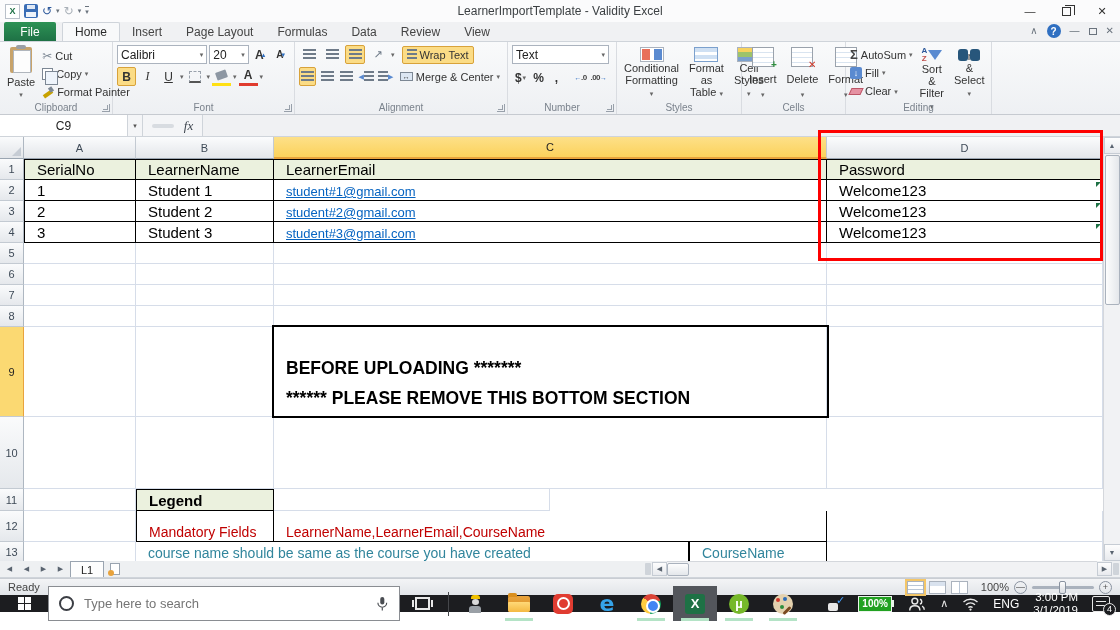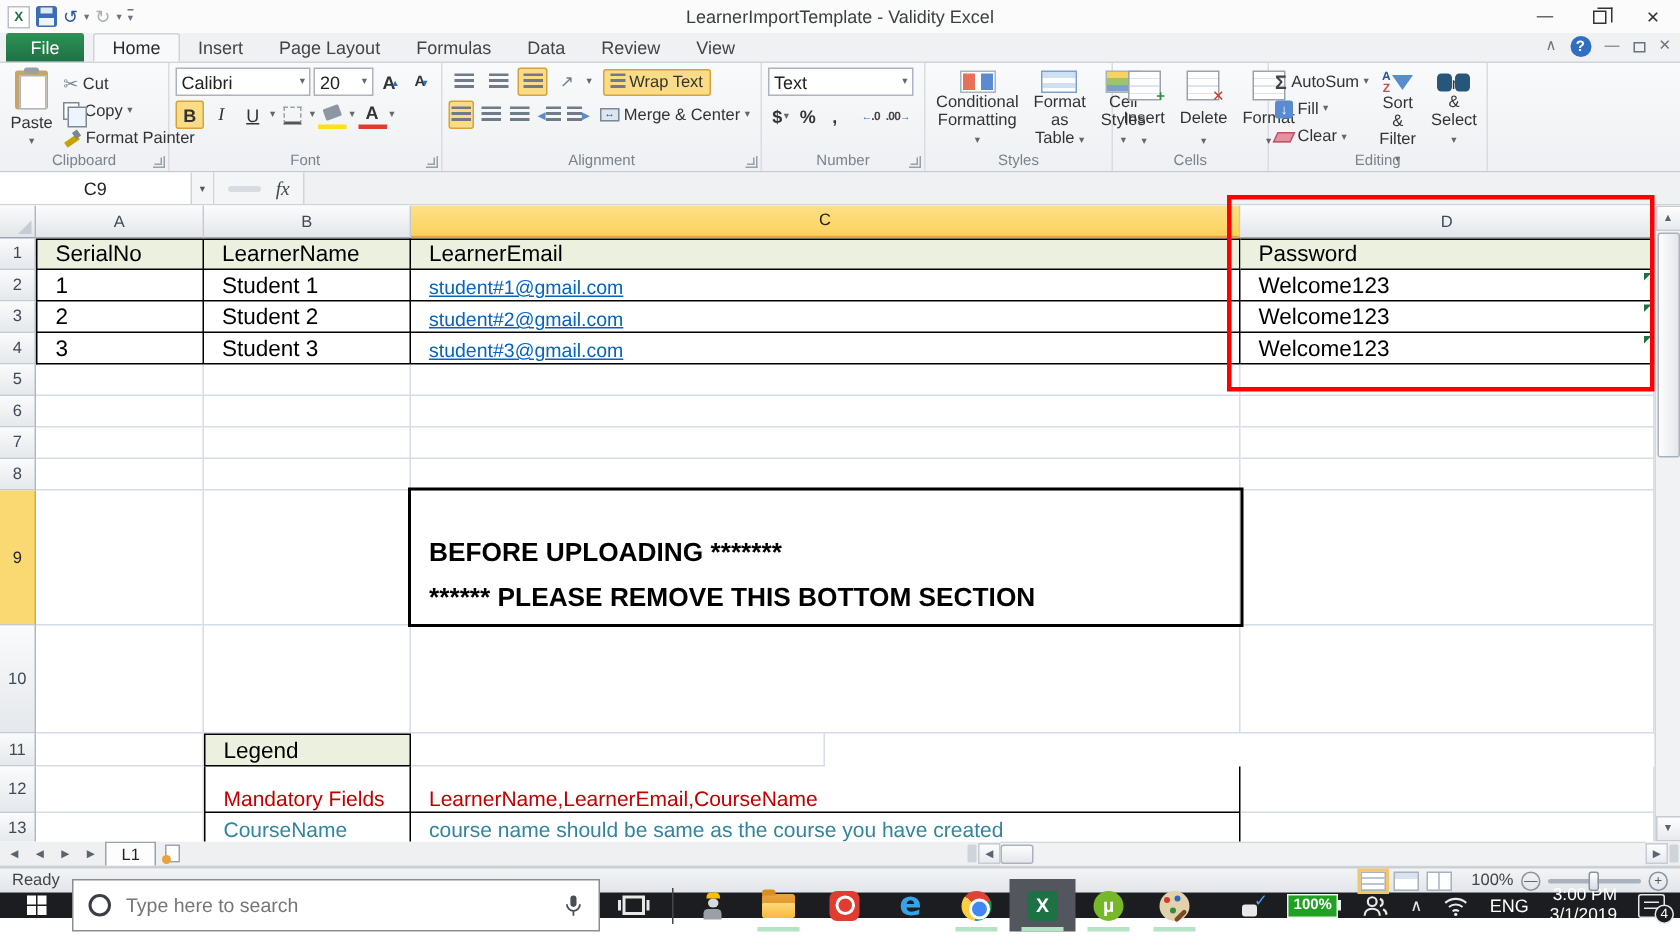--- a/index.html
+++ b/index.html
@@ -103,21 +103,21 @@
   .colhdr-row{display:flex;height:22px}
   .corner{width:24px;flex:none;background:linear-gradient(#fafbfc,#e2e5e9);border-right:1px solid #aeb7c1;border-bottom:1px solid #9aa5b1;position:relative}
   .corner:after{content:"";position:absolute;right:2px;bottom:2px;border-left:9px solid transparent;border-bottom:9px solid #c6ccd4}
   .colhdr{background:linear-gradient(#fbfcfd,#e3e6ea);border-right:1px solid #c3cad2;border-bottom:1px solid #9aa5b1;font-size:11px;color:#3e4a57;display:flex;align-items:center;justify-content:center}
   .colhdr.sel{background:linear-gradient(#fde088,#fbd25c);border-bottom:2px solid #e8a33d;color:#222}
   .cA{width:112px;flex:none}.cB{width:138px;flex:none}.cC{width:553px;flex:none}.cD{width:276px;flex:none}
   .cell{border-right:1px solid #d6dde9;border-bottom:1px solid #d6dde9;display:flex;align-items:flex-end;padding:0 3px 1px 12px;font-size:15px;color:#000;white-space:nowrap;overflow:hidden}
   .blk{border-right-color:#000;border-bottom-color:#000}
   .bt{border-top:1px solid #000}.bl{border-left:1px solid #000}
   .hdrfill{background:#ebf1de}
-  .bold{font-weight:normal}
+  .bold{font-weight:bold}
   .link{font-size:13px;color:#0563c1;text-decoration:underline}
   .lg-red{color:#c00000}.lg-teal{color:#31859c}.lg-orange{color:#e36c09}
   .lgfs{font-size:14px}
   .notice{flex-direction:column;align-items:flex-start;justify-content:flex-end;font-weight:bold;font-size:17.5px;line-height:30px;padding-bottom:3px;color:#000}
   .sel-border{position:absolute;left:272px;top:188px;width:557px;height:93px;border:2.5px solid #000;pointer-events:none;z-index:10}
   .vscroll{position:absolute;top:0;right:0;bottom:0;width:17px;background:#f1f2f4;border-left:1px solid #d4d7dc;display:flex;flex-direction:column;align-items:center}
   .varrow{width:17px;height:17px;display:flex;align-items:center;justify-content:center;font-size:7px;color:#5a6470;background:linear-gradient(#fdfdfd,#e8eaee);border:1px solid #c6ccd4}
   .vthumb{width:15px;height:150px;margin-top:1px;background:linear-gradient(90deg,#fdfdfd,#e4e7eb);border:1px solid #aab2bd;border-radius:2px}
   .vspacer{flex:1}
   .err-tri{position:absolute;width:0;height:0;border-top:5px solid #1e7145;border-right:5px solid transparent;z-index:12}
@@ -568,22 +568,22 @@
     <div class="grow-r" style="height:31px">
       <div class="rn">12</div>
       <div class="cell cA"></div>
       <div class="cell cB blk bl lg-red lgfs">Mandatory Fields</div>
       <div class="cell cC blk lg-red lgfs">LearnerName,LearnerEmail,CourseName</div>
       <div class="cell cD"></div>
     </div>
     <div class="grow-r" style="height:21px">
       <div class="rn">13</div>
       <div class="cell cA"></div>
+      <div class="cell cC blk lg-teal lgfs">course name should be same as the course you have created</div>
       <div class="cell cB blk bl lg-teal lgfs">CourseName</div>
-      <div class="cell cC blk lg-teal lgfs">course name should be same as the course you have created</div>
       <div class="cell cD"></div>
     </div>
     <div class="grow-r" style="height:21px">
       <div class="rn">14</div>
       <div class="cell cA"></div>
       <div class="cell cB blk bl lg-orange lgfs">Validity</div>
       <div class="cell cC blk lg-orange lgfs">if it is empty, we will take this value from course's validity</div>
       <div class="cell cD"></div>
     </div>
 

